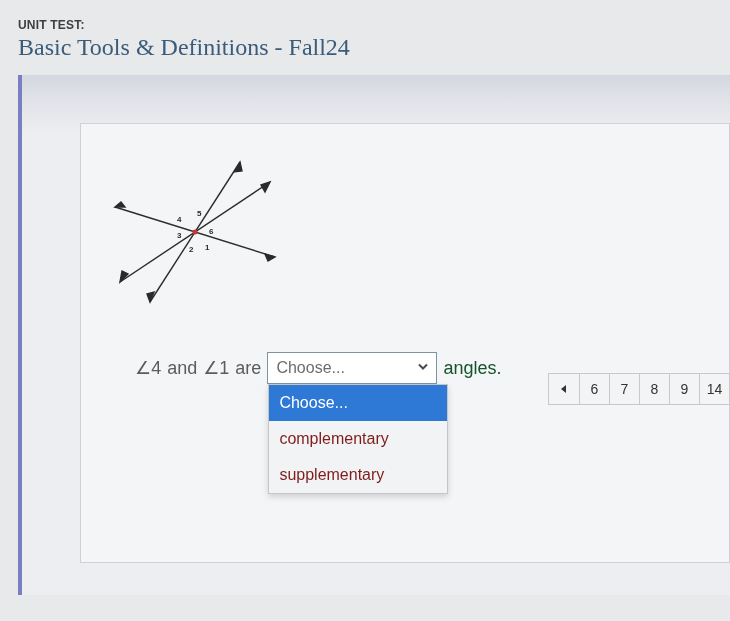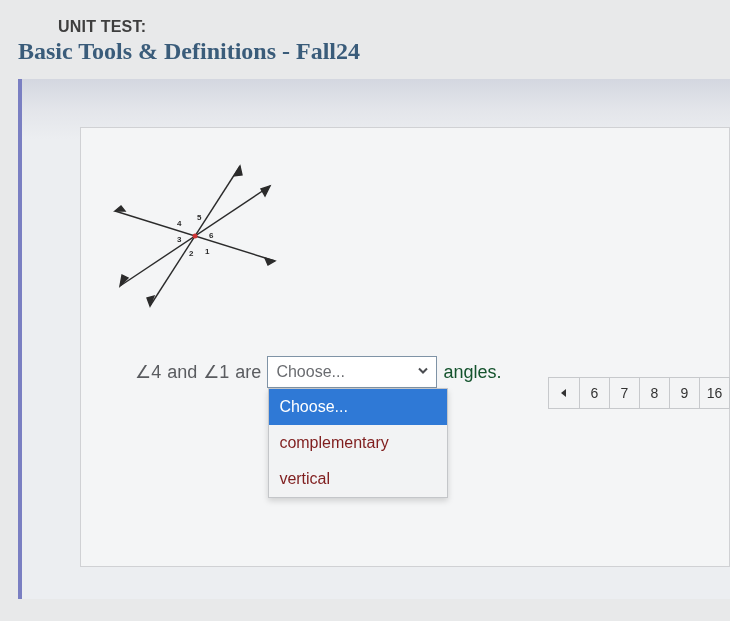--- a/index.html
+++ b/index.html
@@ -8,29 +8,28 @@
     background: #e8e9ea;
     width: 730px;
     height: 621px;
     overflow: hidden;
     position: relative;
   }
   .page {
     padding: 18px 0 0 18px;
   }
   .unit-label {
-    font-size: 16px;
+    font-size: 12px;
     font-weight: bold;
     color: #3e3e3e;
     letter-spacing: 0.2px;
-    margin-left: 40px;
   }
   .test-title {
     font-size: 24px;
-    font-weight: bold;
+    font-weight: normal;
     color: #3a5c7a;
     margin-top: 2px;
     font-family: Georgia, 'Times New Roman', serif;
   }
   .content-frame {
     margin-top: 14px;
     border-left: 4px solid #7a7fc2;
     background: linear-gradient(#d4d7e0, #e3e5ea 30px, #eceef1 60px);
     min-height: 520px;
     padding: 48px 0 0 0;
@@ -172,36 +171,36 @@
           <span>Choose...</span>
           <span class="chev">
             <svg width="14" height="14" viewBox="0 0 14 14">
                 <polyline points="3,5 7,9 11,5" fill="none" stroke="#4a4c50" stroke-width="2"></polyline>
               </svg>
           </span>
 
           <div class="dropdown-list">
             <div class="dropdown-item selected">Choose...</div>
             <div class="dropdown-item">complementary</div>
-            <div class="dropdown-item">vertical</div>
+            <div class="dropdown-item">supplementary</div>
           </div>
         </div>
 
         <span class="after-text"> angles.</span>
       </div>
 
     </div>
 
     <div class="pager">
       <div class="pager-cell pager-arrow">
         <svg width="10" height="10" viewBox="0 0 10 10">
             <polygon points="7,1 7,9 2,5" fill="#333"></polygon>
           </svg>
       </div>
       <div class="pager-cell">6</div>
       <div class="pager-cell">7</div>
       <div class="pager-cell">8</div>
       <div class="pager-cell">9</div>
-      <div class="pager-cell">16</div>
+      <div class="pager-cell">14</div>
     </div>
 
   </div>
 </div>
 
 </body></html>

